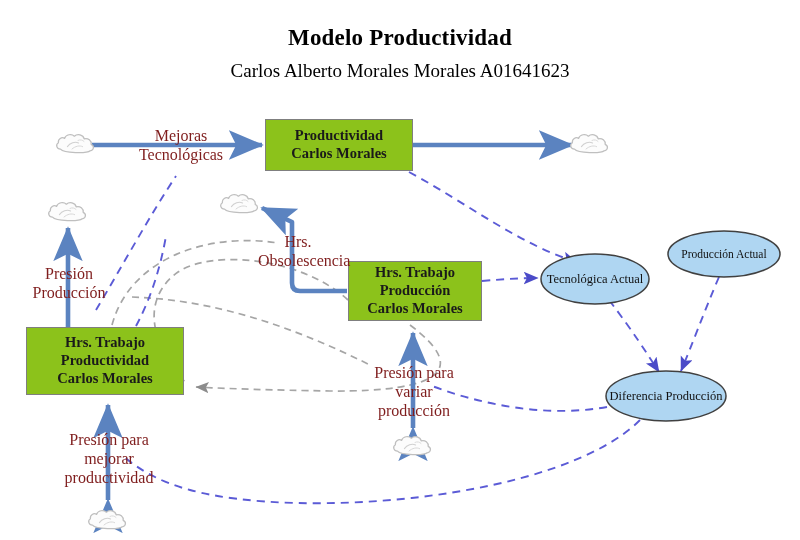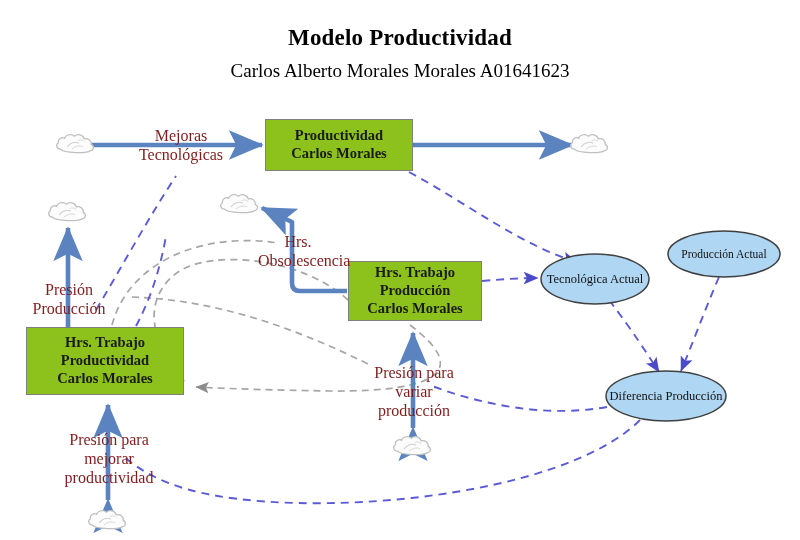--- a/index.html
+++ b/index.html
@@ -187,21 +187,21 @@
   <div class="ellipse-label" style="left:668px; top:243px; width:112px; height:22px; font-size:11.5px;">Producción Actual</div>
   <div class="ellipse-label" style="left:606px; top:384px; width:120px; height:24px;font-family:Liberation Serif, serif;">Diferencia Producción</div>
 
   <div class="flow-label" style="left:136px; top:126px; width:90px;">Mejoras
 Tecnológicas</div>
 
 
   <div class="flow-label" style="left:258px; top:232px; width:80px;">Hrs.
 Obsolescencia</div>
 
-  <div class="flow-label" style="left:29px; top:280px; width:80px;">Presión
+  <div class="flow-label" style="left:29px; top:264px; width:80px;">Presión
 Producción</div>
 
   <div class="flow-label" style="left:61px; top:430px; width:96px;">Presión para
 mejorar
 productividad</div>
 
   <div class="flow-label" style="left:358px; top:363px; width:112px;">Presión para
 variar producción</div>
 
 </div>

